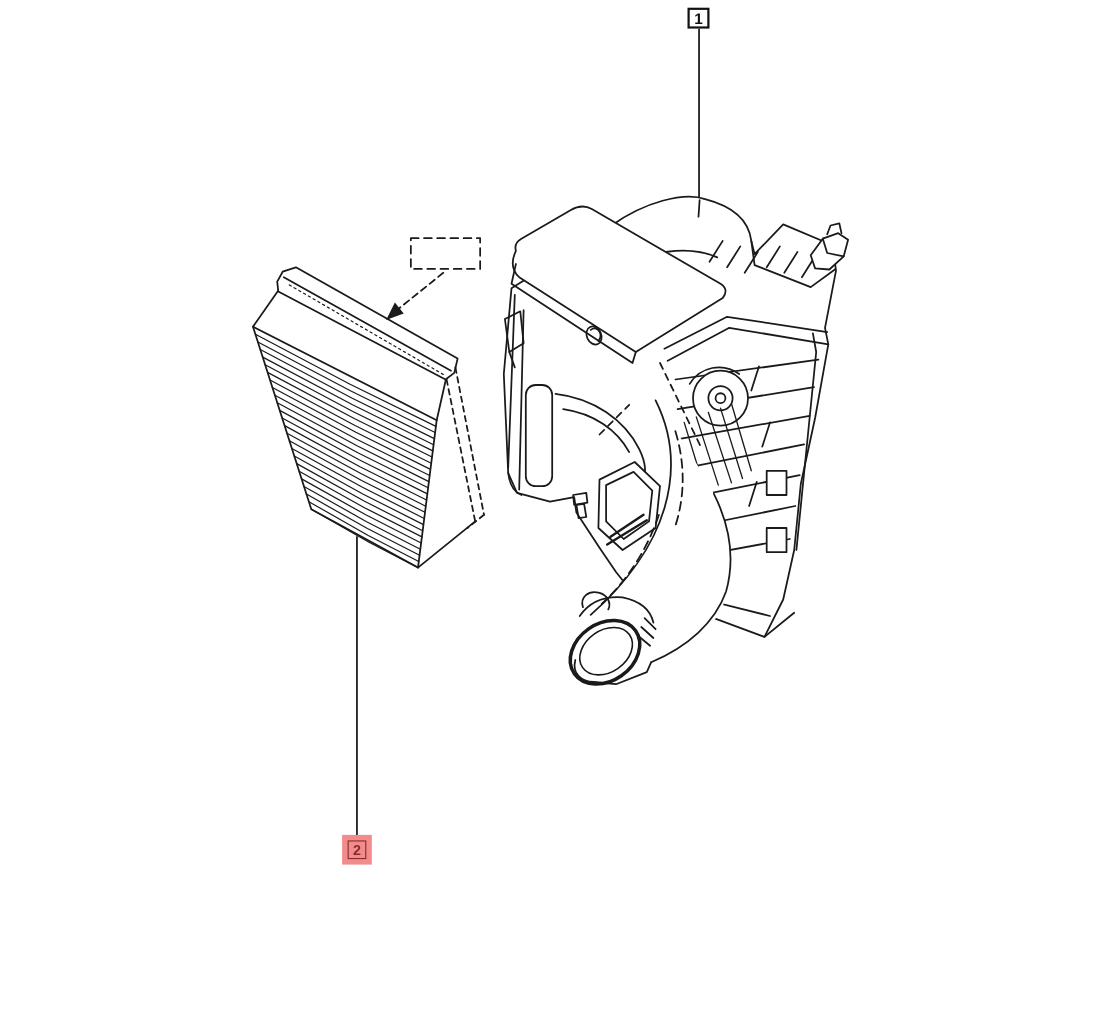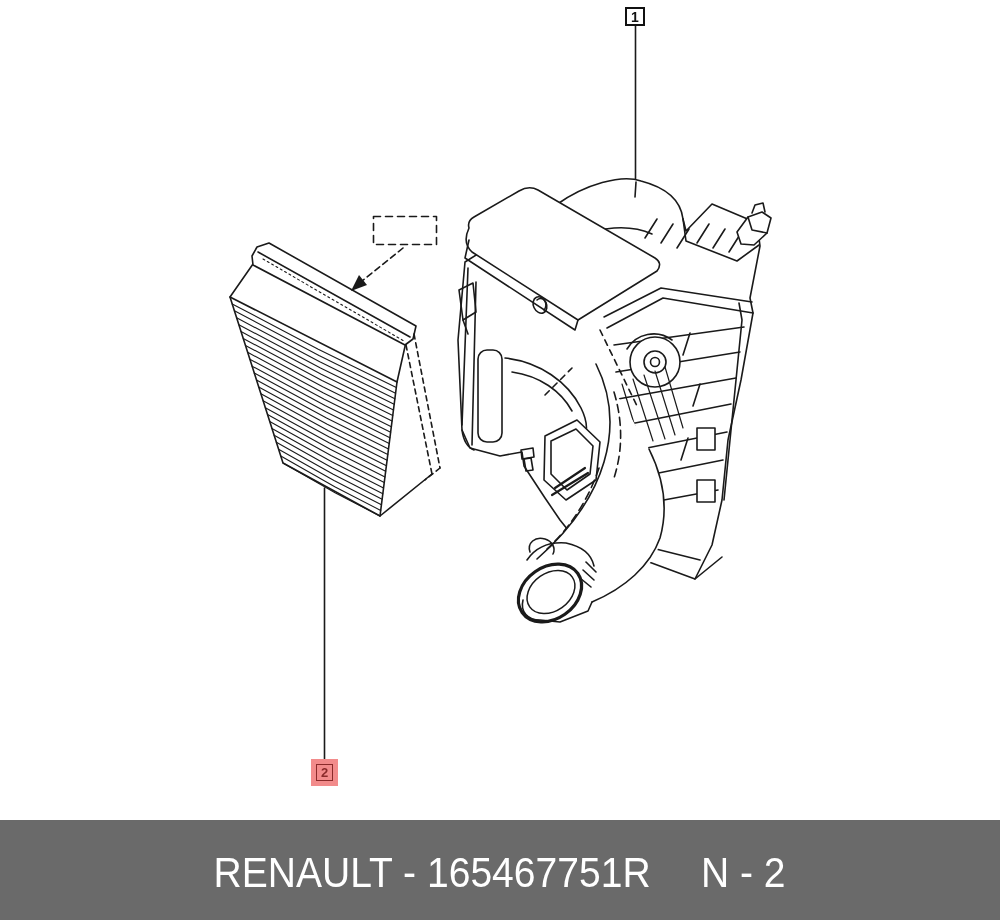--- a/index.html
+++ b/index.html
@@ -196,20 +196,14 @@
   </g>
 </svg>
 
 <div class="callout1">
   <span>1</span>
 </div>
 <div class="callout2">
   <span class="inner">2</span>
 </div>
 
-<div class="footer">
-  <div class="row">
-    <span>RENAULT - 165467751R</span>
-    <span>N - 2</span>
-  </div>
+
 </div>
 
-</div>
-
 </body></html>

